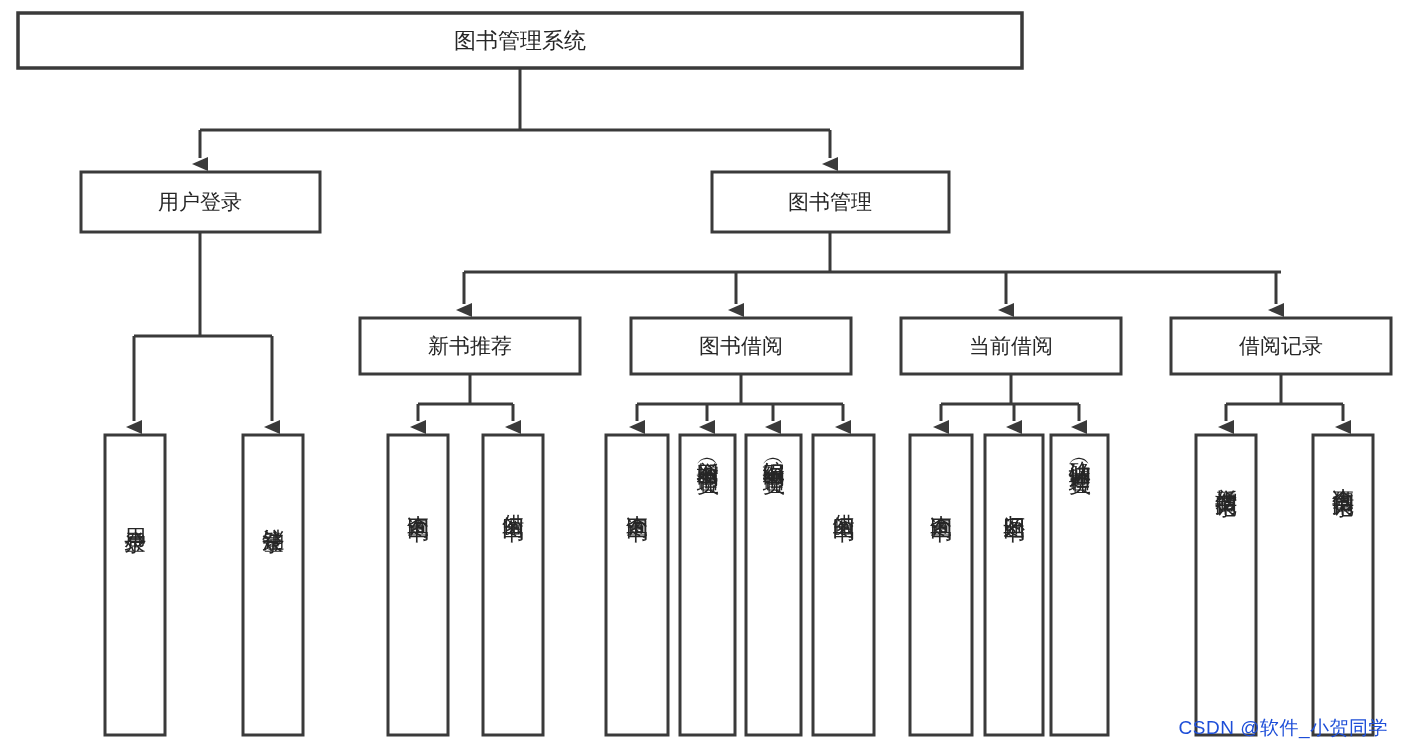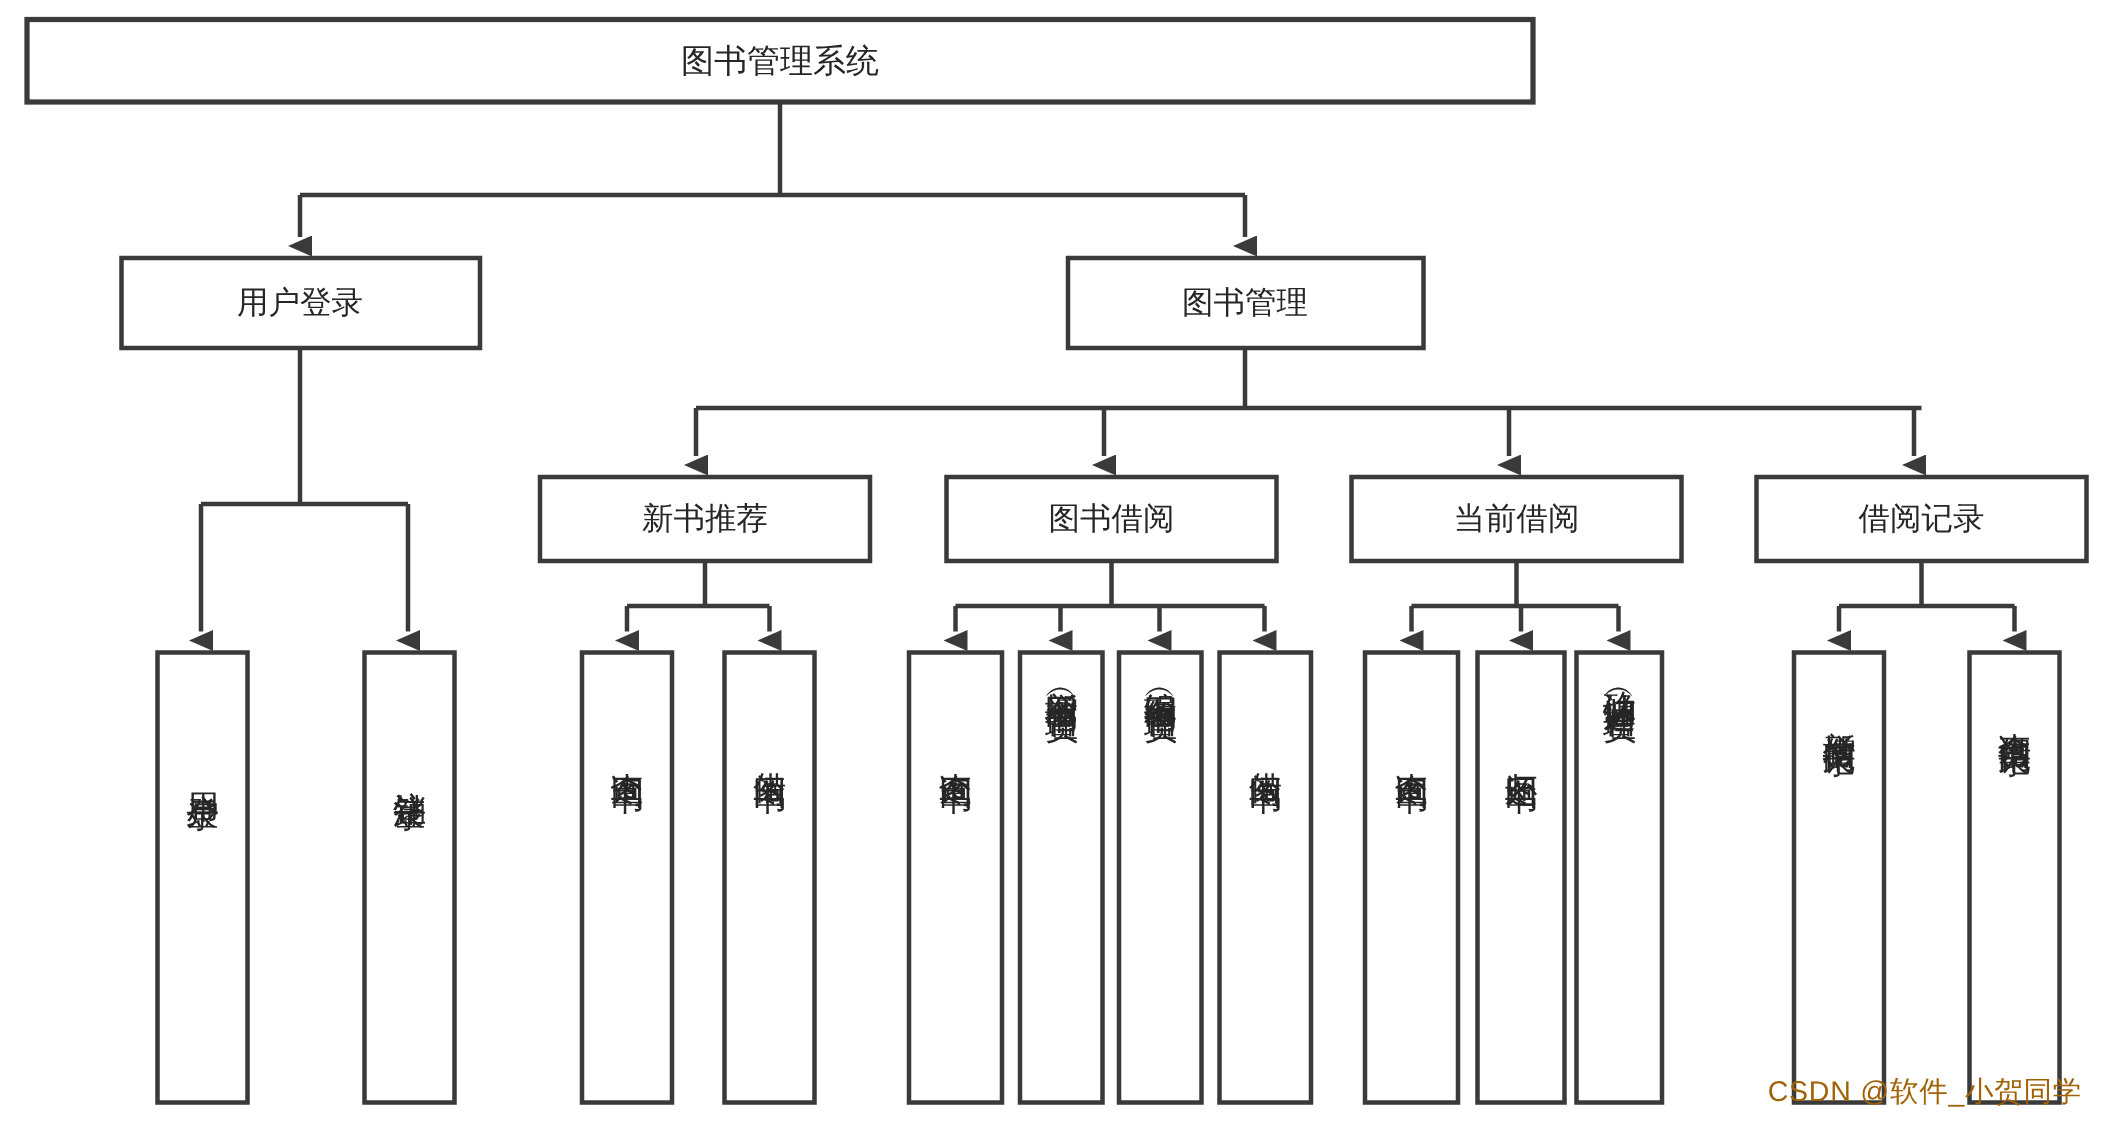--- a/index.html
+++ b/index.html
@@ -69,21 +69,21 @@
     color: #262626;
     letter-spacing: 2px;
     white-space: nowrap;
   }
   #watermark {
     position: absolute;
     right: 8px;
     bottom: 6px;
     font-family: "Liberation Sans", "DejaVu Sans", sans-serif;
     font-size: 19px;
-    color: #a16207;
+    color: #1d4ed8;
     white-space: nowrap;
     letter-spacing: 0.5px;
   }
 </style>
 </head>
 <body>
 
 <div id="diagram-root">
 
   <svg class="flow" viewBox="0 0 1405 747">

